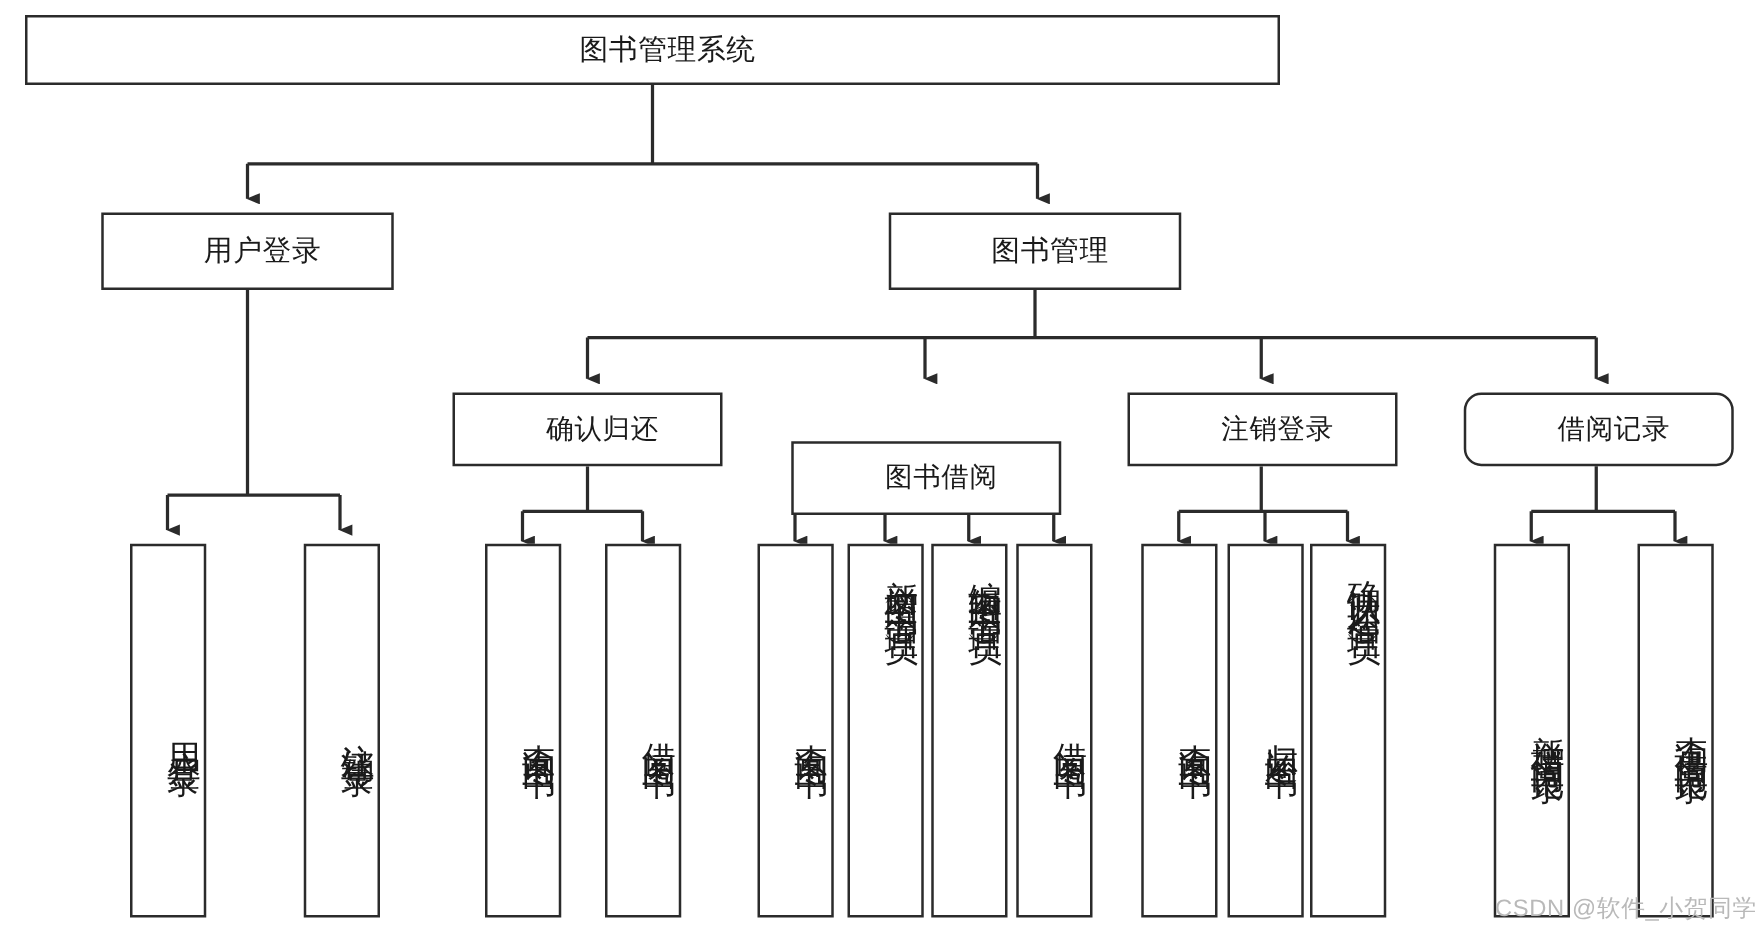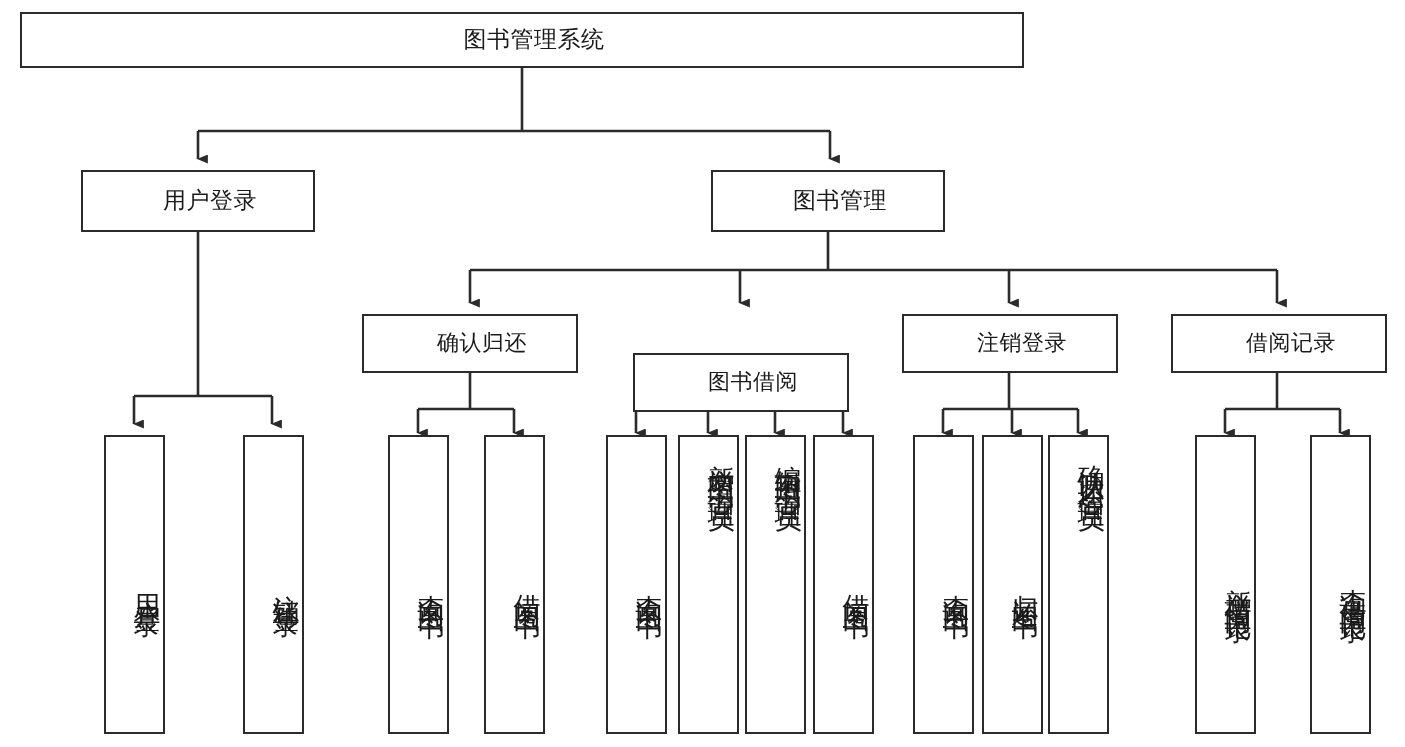--- a/index.html
+++ b/index.html
@@ -139,21 +139,21 @@
 
   <div class="node h lvl3" style="left:362px;top:314px;width:216px;height:59px;">
     <span class="label">确认归还</span>
   </div>
   <div class="node h lvl3" style="left:633px;top:314px;width:216px;height:59px;margin-top:39px;">
     <span class="label">图书借阅</span>
   </div>
   <div class="node h lvl3" style="left:902px;top:314px;width:216px;height:59px;">
     <span class="label">注销登录</span>
   </div>
-  <div class="node h lvl3" style="left:1171px;top:314px;width:216px;height:59px;">
+  <div class="node h lvl3" style="left:1171px;top:314px;width:216px;height:59px;border-radius:14px;">
     <span class="label">借阅记录</span>
   </div>
 
   <div class="node v center" style="left:104px;top:435px;width:61px;height:299px;">
     <span class="label">用户登录</span>
   </div>
   <div class="node v center" style="left:243px;top:435px;width:61px;height:299px;">
     <span class="label">注销登录</span>
   </div>
 
@@ -187,14 +187,15 @@
     <span class="label">确认归还（管理员）</span>
   </div>
 
   <div class="node v center" style="left:1195px;top:435px;width:61px;height:299px;">
     <span class="label">新增借阅记录</span>
   </div>
   <div class="node v center" style="left:1310px;top:435px;width:61px;height:299px;">
     <span class="label">查询借阅记录</span>
   </div>
 
+  <div class="watermark" style="left:1196px;top:714px;">CSDN @软件_小贺同学</div>
 
 </div>
 
 </body></html>

